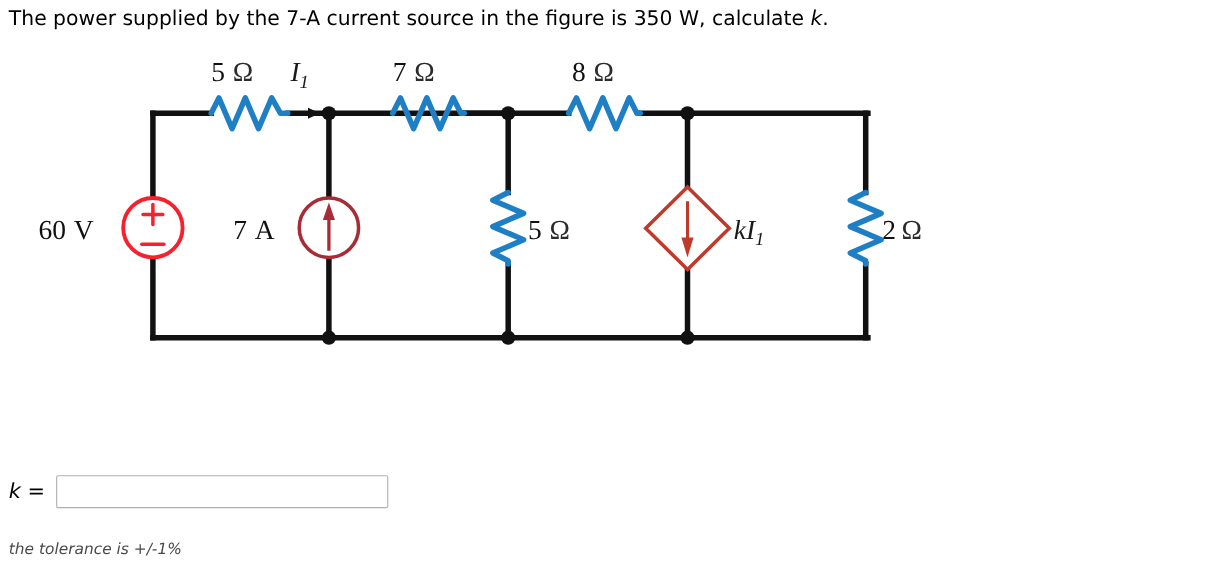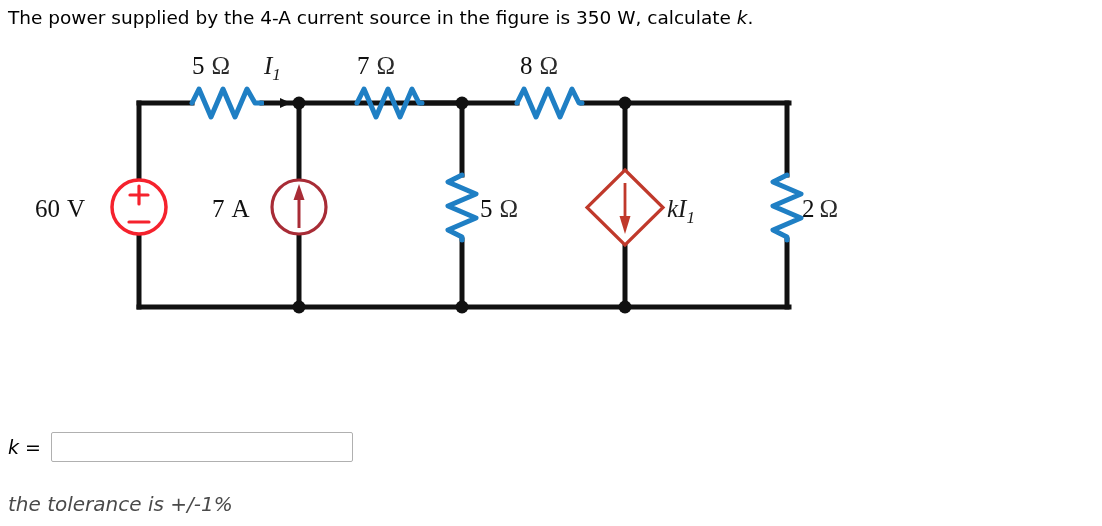--- a/index.html
+++ b/index.html
@@ -94,29 +94,29 @@
     color: #222222;
     padding: 2px 6px;
     outline: none;
   }
   #tolerance-note {
     position: absolute;
     left: 8px;
     top: 492px;
     font-family: "DejaVu Sans", sans-serif;
     font-style: italic;
-    font-size: 20px;
+    font-size: 14px;
     color: #4a4a4a;
     white-space: pre;
   }
 </style>
 </head>
 <body>
 
-<div id="question-text"><span>The power supplied by the 4-A current source in the figure is 350 W, calculate </span><span class="ital">k</span><span>.</span></div>
+<div id="question-text"><span>The power supplied by the 7-A current source in the figure is 350 W, calculate </span><span class="ital">k</span><span>.</span></div>
 
 <div id="circuit-figure">
   <svg id="circuit-svg" width="900" height="300" viewBox="0 0 900 300" xmlns="http://www.w3.org/2000/svg">
 
     <g stroke="#111111" stroke-width="5" stroke-linecap="square" fill="none">
 
       <line x1="137" y1="63" x2="190" y2="63"></line>
       <line x1="260" y1="63" x2="460" y2="63"></line>
       <line x1="420" y1="63" x2="515" y2="63"></line>
       <line x1="580" y1="63" x2="787" y2="63"></line>

